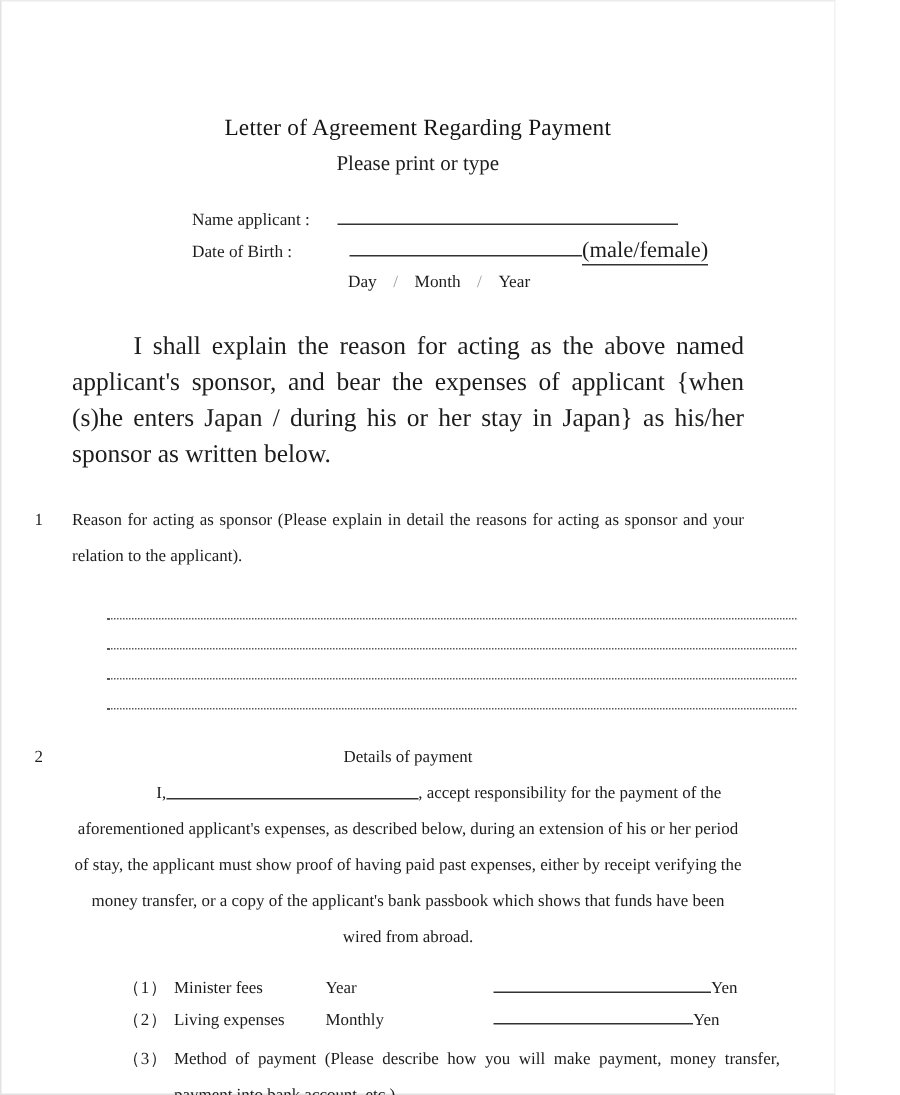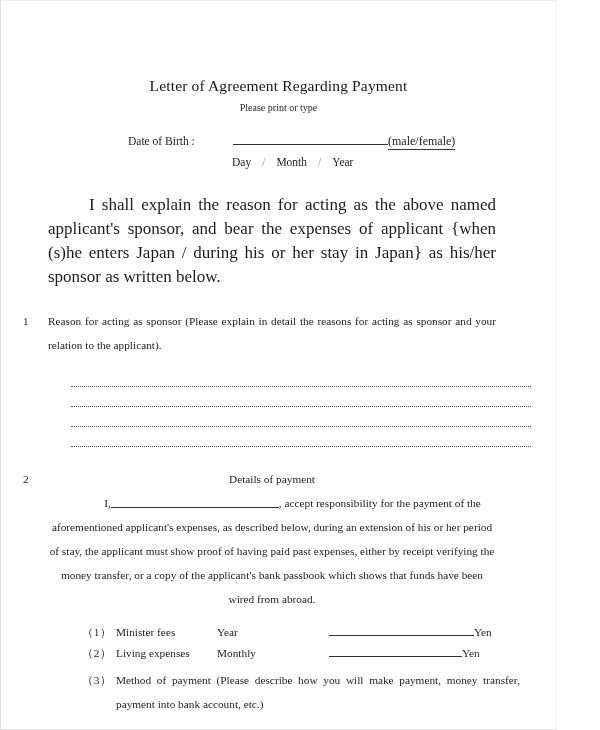--- a/index.html
+++ b/index.html
@@ -32,21 +32,21 @@
   .title-block {
     margin-top: 76px;
     text-align: center;
   }
   .doc-title {
     font-size: 15.5px;
     letter-spacing: 0.15px;
     color: #161616;
   }
   .doc-subtitle {
-    font-size: 10px;
+    font-size: 14px;
     margin-top: 7px;
     color: #1e1e1e;
   }
 
   
   .addressee {
     margin-top: 29px;
     margin-left: 48px;
     font-size: 11.5px;
   }
@@ -74,21 +74,21 @@
   .row-nationality .field-rule  { width: 222px; }
 
   .row-name .field-label { width: 97px; }
   .row-name .field-rule  { width: 227px; }
 
   .row-dob .field-label { width: 105px; }
   .row-dob .field-rule  { width: 155px; }
   .row-dob .dob-paren {
     border-bottom: 1px solid #333;
     padding-bottom: 0px;
-    font-size: 12px;
+    font-size: 15px;
     white-space: nowrap;
   }
 
   .dmy {
     display: flex;
     align-items: baseline;
     margin-left: 104px;
     margin-top: 3px;
     font-size: 11.5px;
   }
@@ -202,20 +202,24 @@
 
   <div class="title-block">
     <div class="doc-title">Letter of Agreement Regarding Payment</div>
     <div class="doc-subtitle">Please print or type</div>
   </div>
 
 
   <div class="fields">
 
 
+    <div class="field-row row-name">
+      <span class="field-label">Name applicant :</span>
+      <span class="field-rule"></span>
+    </div>
 
     <div class="field-row row-dob">
       <span class="field-label">Date of Birth :</span>
       <span class="field-rule"></span>
       <span class="dob-paren">(male/female)</span>
     </div>
 
     <div class="dmy">
       <span>Day</span>
       <span class="slash">/</span>

